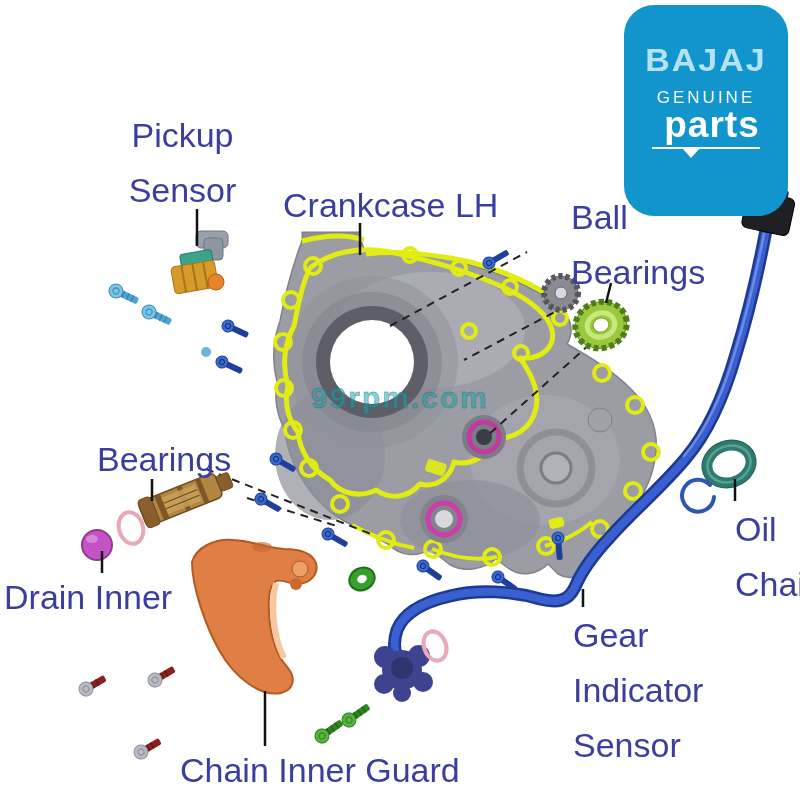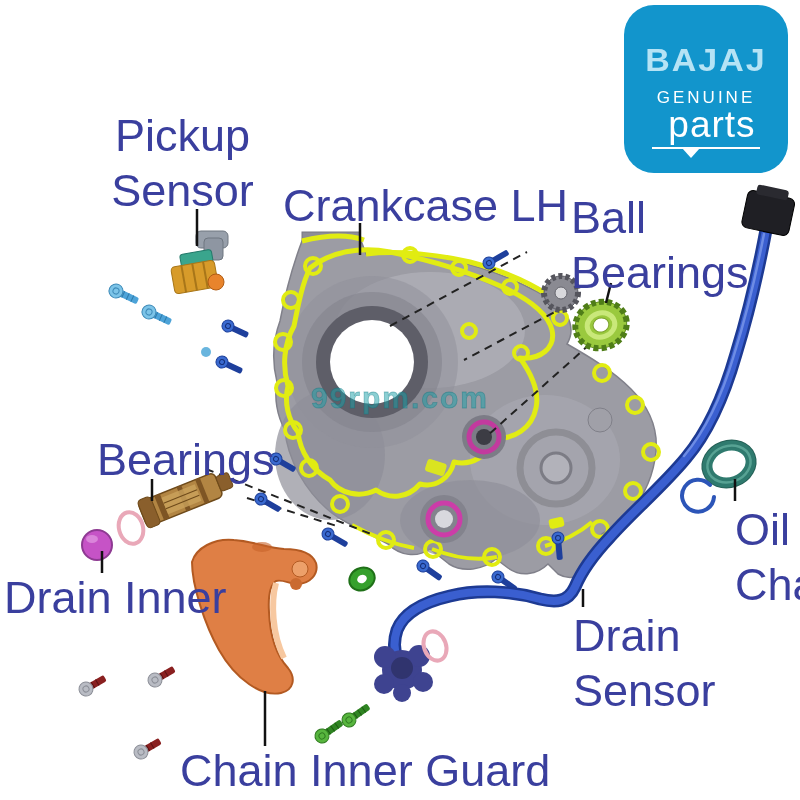--- a/index.html
+++ b/index.html
@@ -1,27 +1,27 @@
 <!DOCTYPE html>
 <html><head>
 <meta charset="utf-8">
 <style>
   html,body{margin:0;padding:0;background:#ffffff;}
   #stage{position:relative;width:800px;height:800px;background:#ffffff;overflow:hidden;
          font-family:"Liberation Sans",sans-serif;}
   #diagram-svg{position:absolute;left:0;top:0;}
-  .part-label{position:absolute;color:#3a3f9e;font-size:45px;line-height:41px;white-space:nowrap;}
+  .part-label{position:absolute;color:#3a3f9e;font-size:34px;line-height:41px;white-space:nowrap;}
   .part-label .line{display:block;line-height:55px;}
   
-  #bajaj-logo{position:absolute;left:624px;top:5px;width:164px;height:168px;
+  #bajaj-logo{position:absolute;left:624px;top:5px;width:164px;height:211px;
               background:#1295cc;border-radius:30px;text-align:center;box-sizing:border-box;}
   #bajaj-logo .brand{margin-top:36px;font-size:34px;font-weight:bold;color:#b5e3f5;
                      letter-spacing:2px;transform:scaleY(.92);}
   #bajaj-logo .subtitle{margin-top:8px;font-size:17px;color:#ffffff;letter-spacing:3px;}
-  #bajaj-logo .title{margin-top:-4px;font-size:37px;font-weight:normal;color:#ffffff;letter-spacing:1px;padding-left:12px;}
+  #bajaj-logo .title{margin-top:-4px;font-size:37px;font-weight:bold;color:#ffffff;letter-spacing:1px;padding-left:12px;}
   #bajaj-logo .rule{position:relative;width:108px;height:2px;background:#ffffff;margin:1px auto 0;}
   #bajaj-logo .rule .chev{position:absolute;left:30px;top:1px;width:0;height:0;
       border-left:9px solid transparent;border-right:9px solid transparent;border-top:10px solid #ffffff;}
 </style>
 </head>
 <body>
 
 <div id="stage">
 
 <svg id="diagram-svg" width="800" height="800" viewBox="0 0 800 800">
@@ -332,21 +332,22 @@
 <div class="part-label" style="left:97px;top:439px;">Bearings</div>
 
 <div class="part-label" style="left:4px;top:577px;">Drain Inner</div>
 
 <div class="part-label" style="left:707px;top:502px;margin-left:28px;">
   <span class="line">Oil</span>
   <span class="line">Chain</span>
 </div>
 
 <div class="part-label" style="left:573px;top:608px;">
-  <span class="line">Drain</span>
+  <span class="line">Gear</span>
+  <span class="line">Indicator</span>
   <span class="line">Sensor</span>
 </div>
 
 <div class="part-label" style="left:180px;top:750px;">Chain Inner Guard</div>
 
 <div id="bajaj-logo">
   <div class="brand">BAJAJ</div>
   <div class="subtitle">GENUINE</div>
   <div class="title">parts</div>
   <div class="rule">

